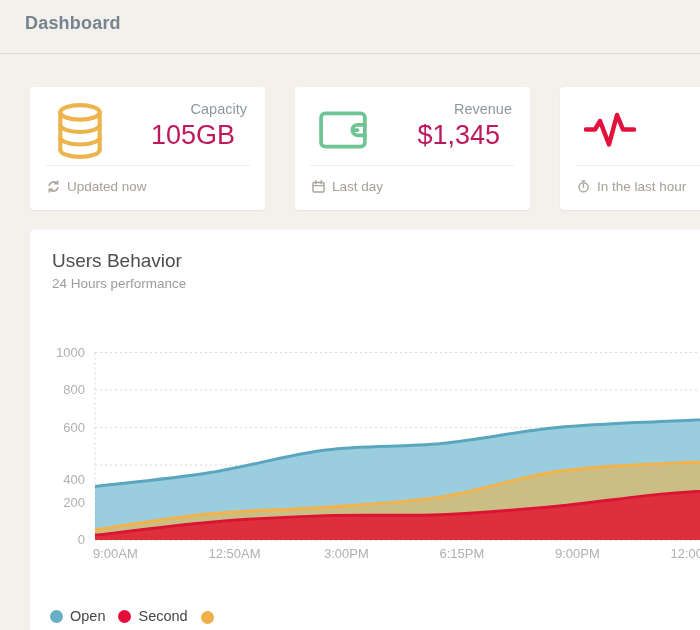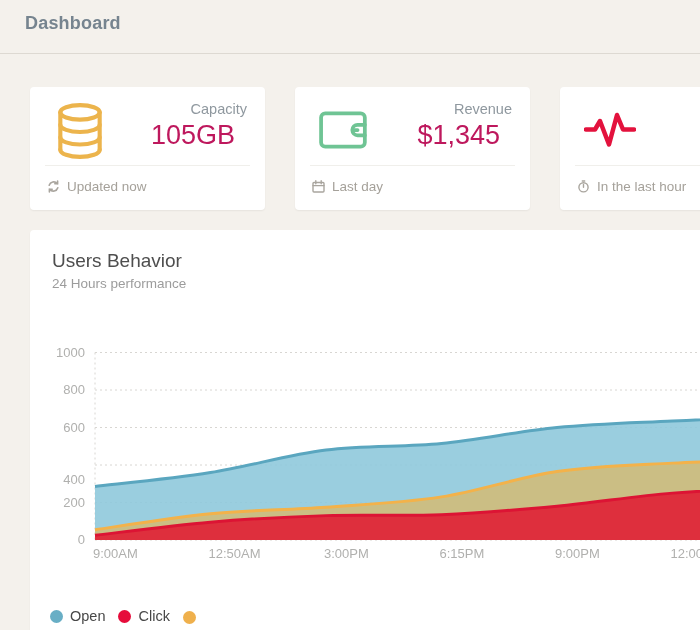--- a/index.html
+++ b/index.html
@@ -190,19 +190,19 @@
       <div class="x-label" style="left: 525px;">9:00PM</div>
       <div class="x-label" style="left: 640.5px;">12:00PM</div>
     </div>
   <div id="legend">
       <div class="legend-item">
         <span class="legend-dot" style="background: rgb(104, 174, 197);"></span>
         <span class="legend-text">Open</span>
       </div>
       <div class="legend-item">
         <span class="legend-dot" style="background: rgb(230, 12, 59);"></span>
-        <span class="legend-text">Click</span>
+        <span class="legend-text">Second</span>
       </div>
       <div class="legend-item">
         <span class="legend-dot" style="background: rgb(239, 176, 76);"></span>
       </div>
     </div>
 </div>
 
 </body></html>

